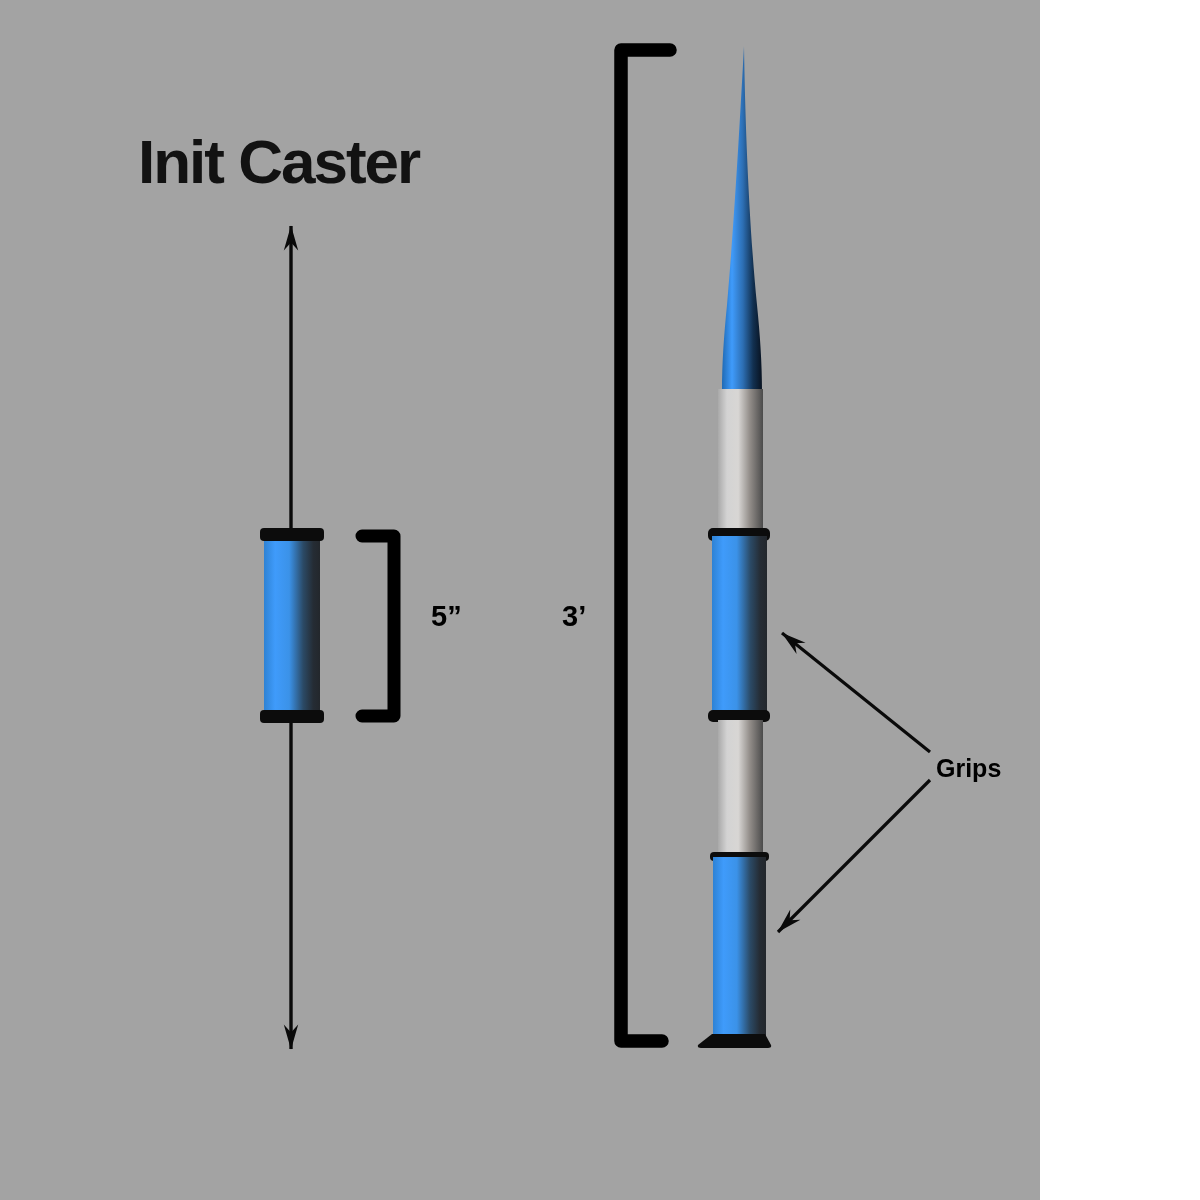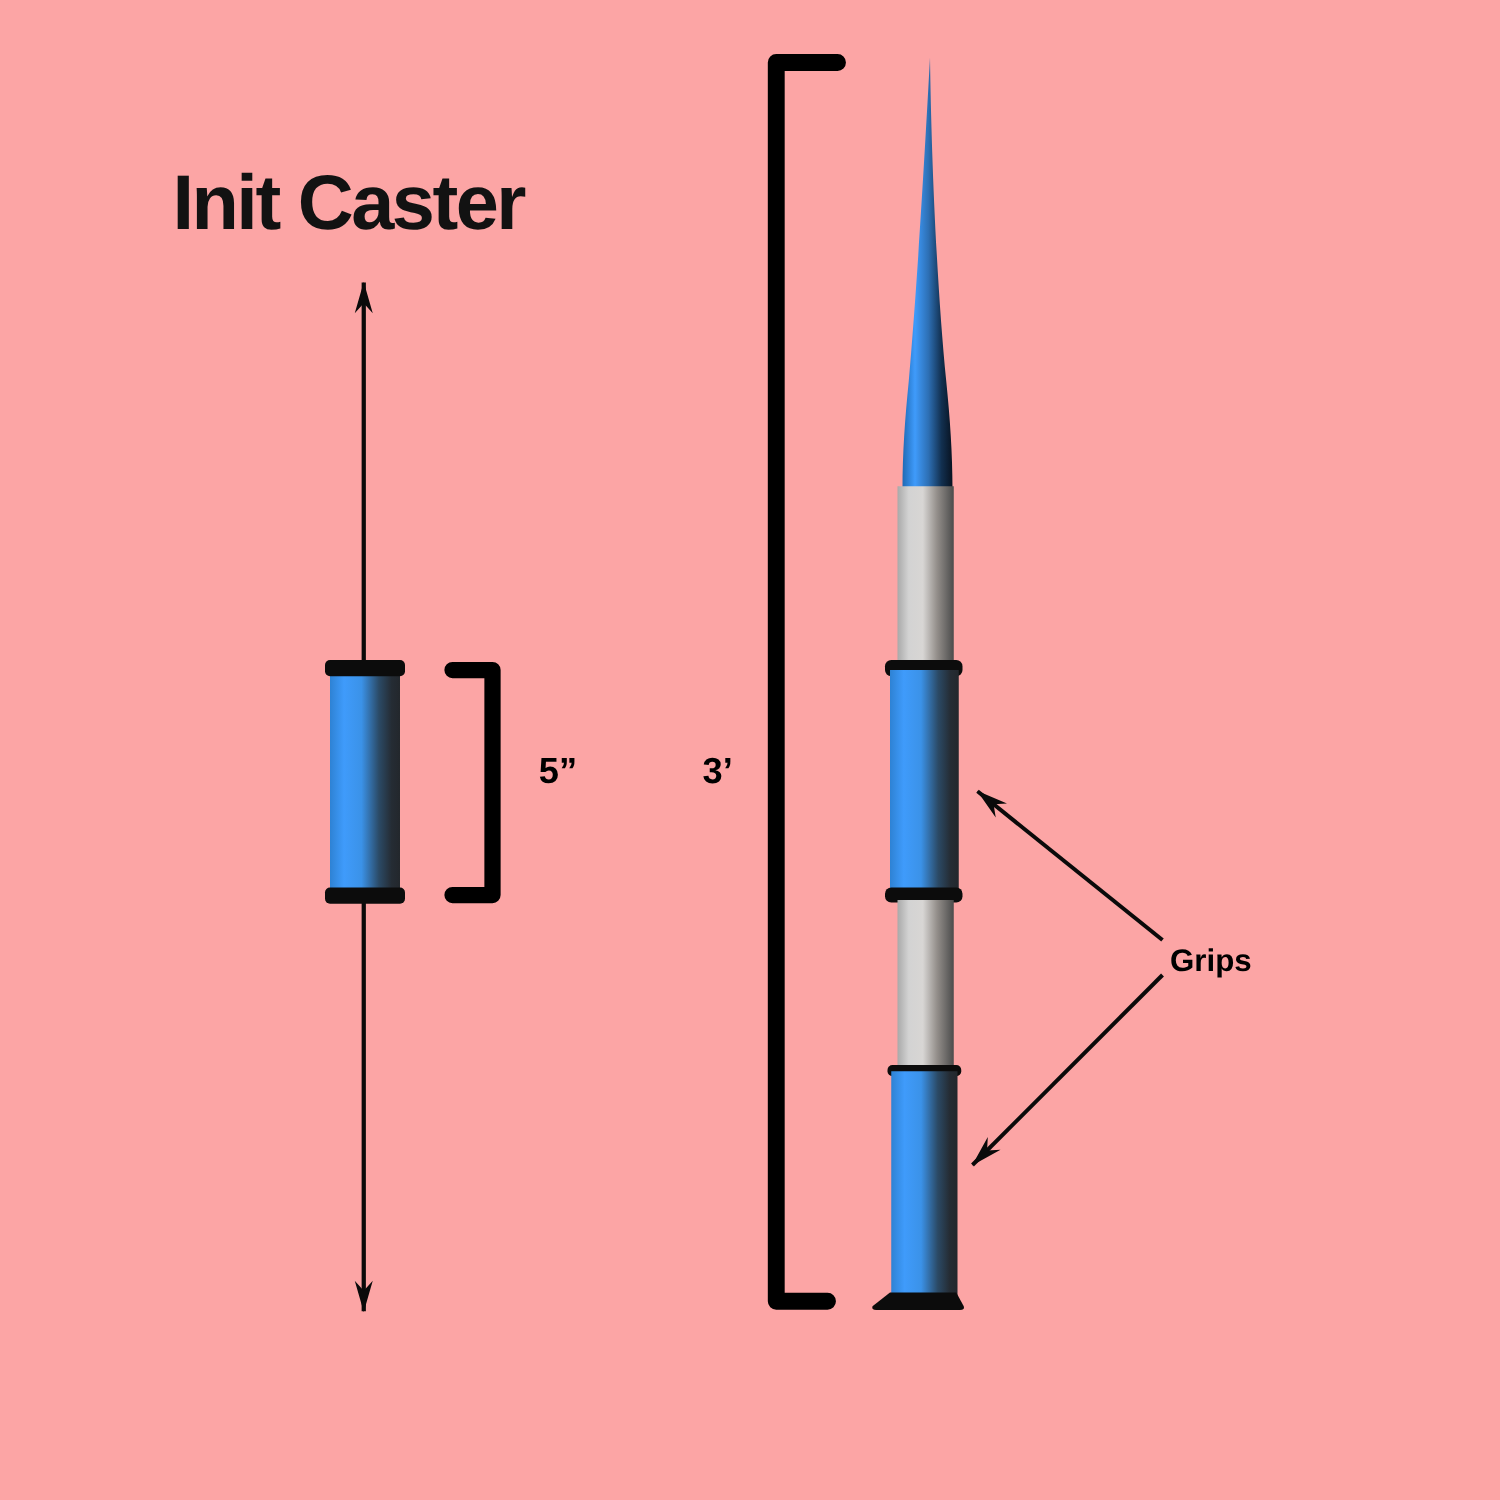--- a/index.html
+++ b/index.html
@@ -1,20 +1,20 @@
 <!DOCTYPE html>
 <html><head>
 <meta charset="utf-8">
 <style>
   html, body { margin: 0; padding: 0; background: #ffffff; }
   #canvas {
     position: relative;
-    width: 1200px;
+    width: 1040px;
     height: 1200px;
-    background: #fca5a5;
+    background: #a3a3a3;
     overflow: hidden;
     font-family: "Liberation Sans", sans-serif;
   }
   svg { position: absolute; left: 0; top: 0; }
   .title {
     font-family: "Liberation Sans", sans-serif;
     font-weight: 700;
     font-size: 62px;
     letter-spacing: -2px;
     fill: #121212;

